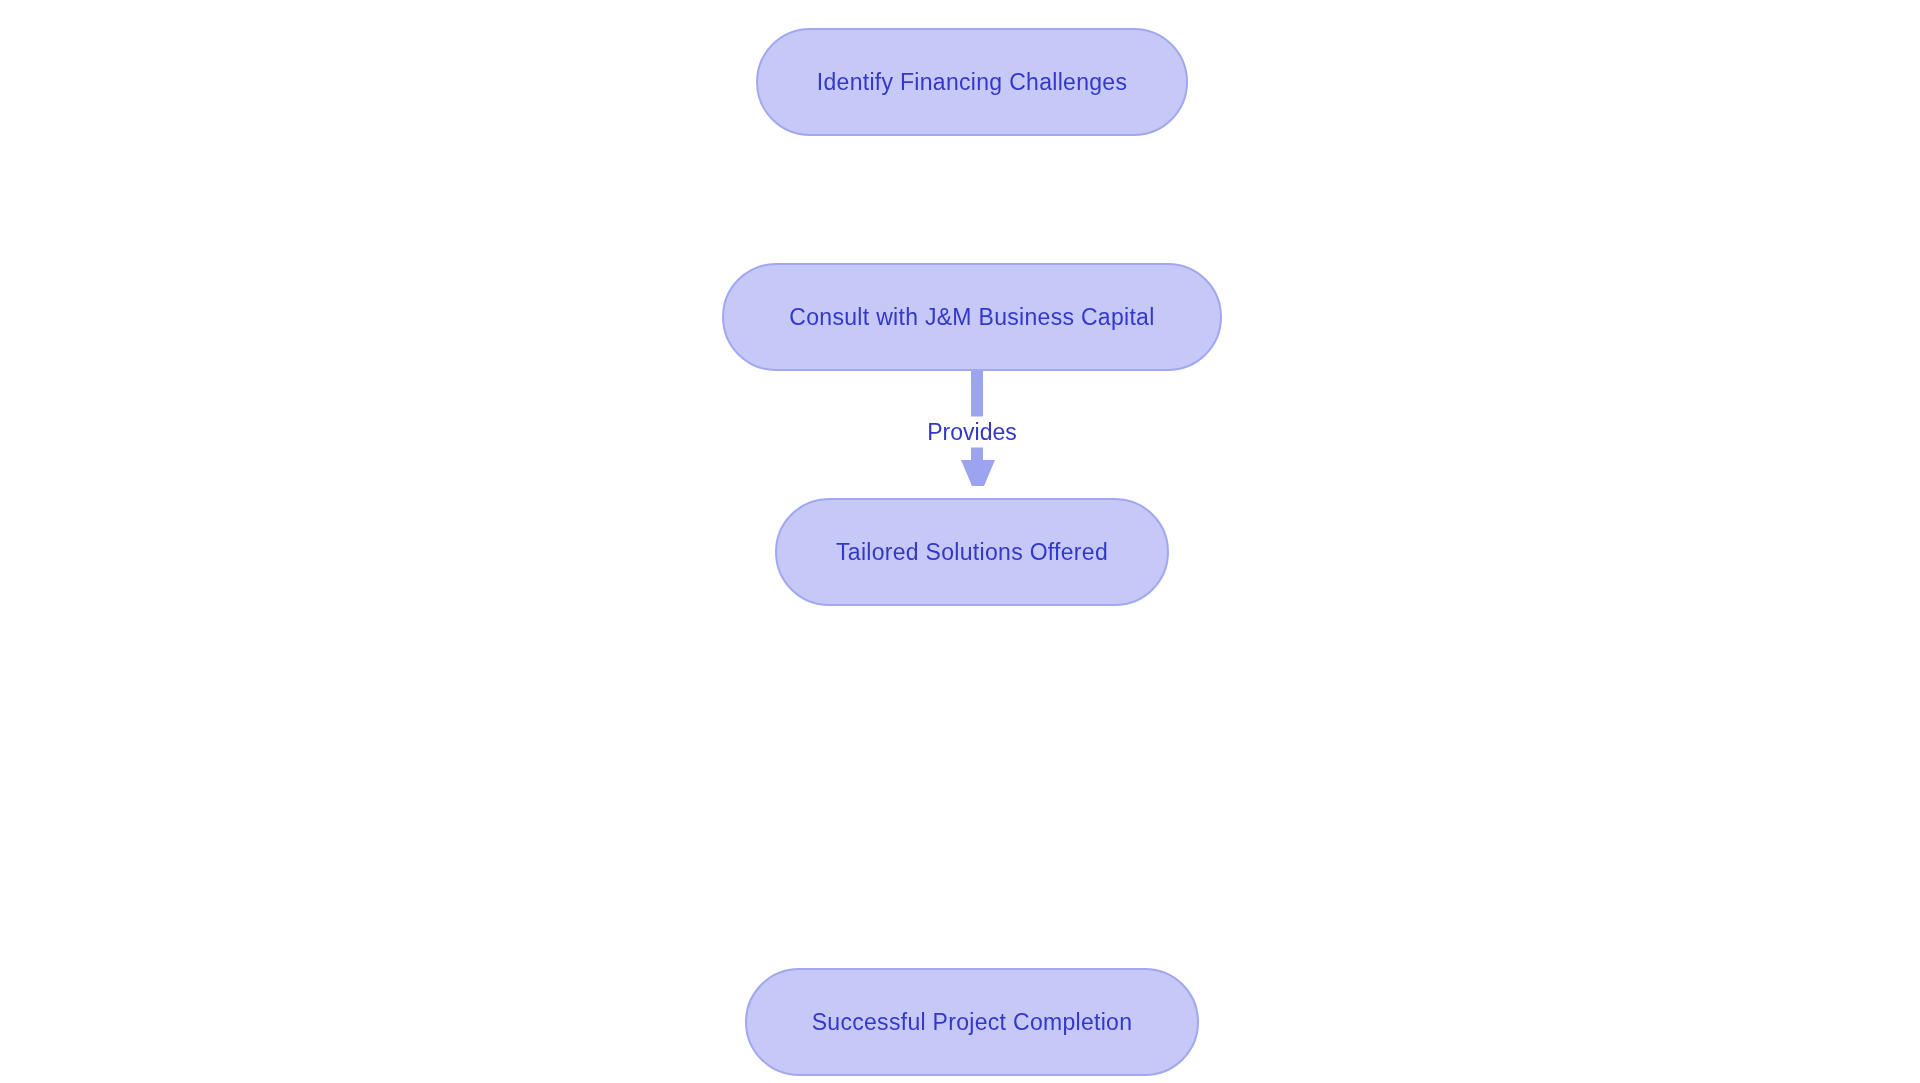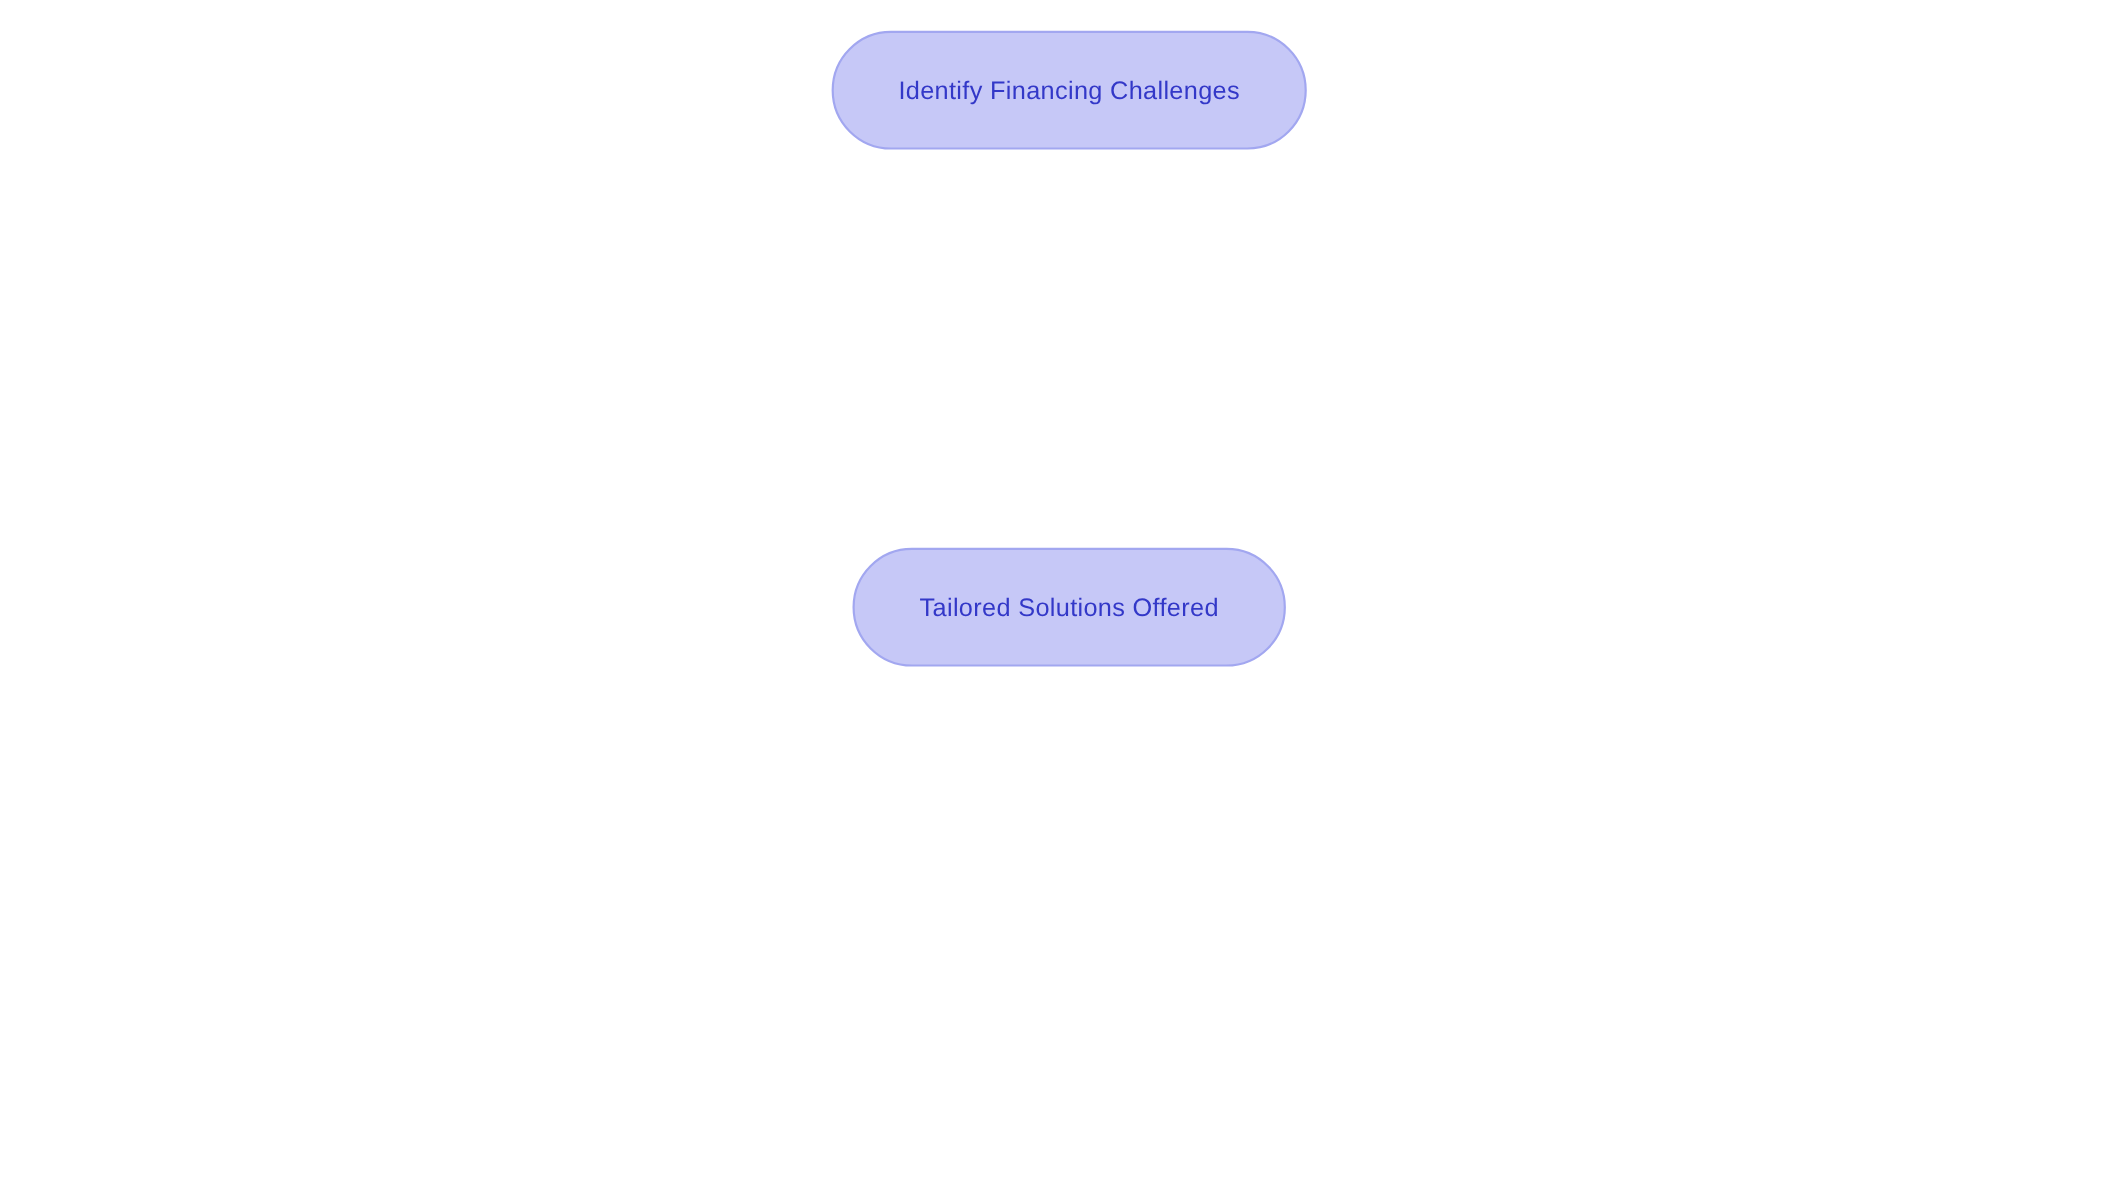--- a/index.html
+++ b/index.html
@@ -52,23 +52,34 @@
 </head>
 <body>
 
 <div class="canvas">
 
   <div class="node n1">
     <span class="node-label">Identify Financing Challenges</span>
   </div>
 
 
+  <div class="node n2">
+    <span class="node-label">Consult with J&amp;M Business Capital</span>
+  </div>
 
+  <div class="edge e2">
+    <div class="line"></div>
+    <div class="arrow-head"></div>
+    <div class="edge-label">Provides</div>
+  </div>
 
   <div class="node n3">
     <span class="node-label">Tailored Solutions Offered</span>
   </div>
 
 
 
 
+  <div class="node n5">
+    <span class="node-label">Successful Project Completion</span>
+  </div>
 
 </div>
 
 </body></html>

